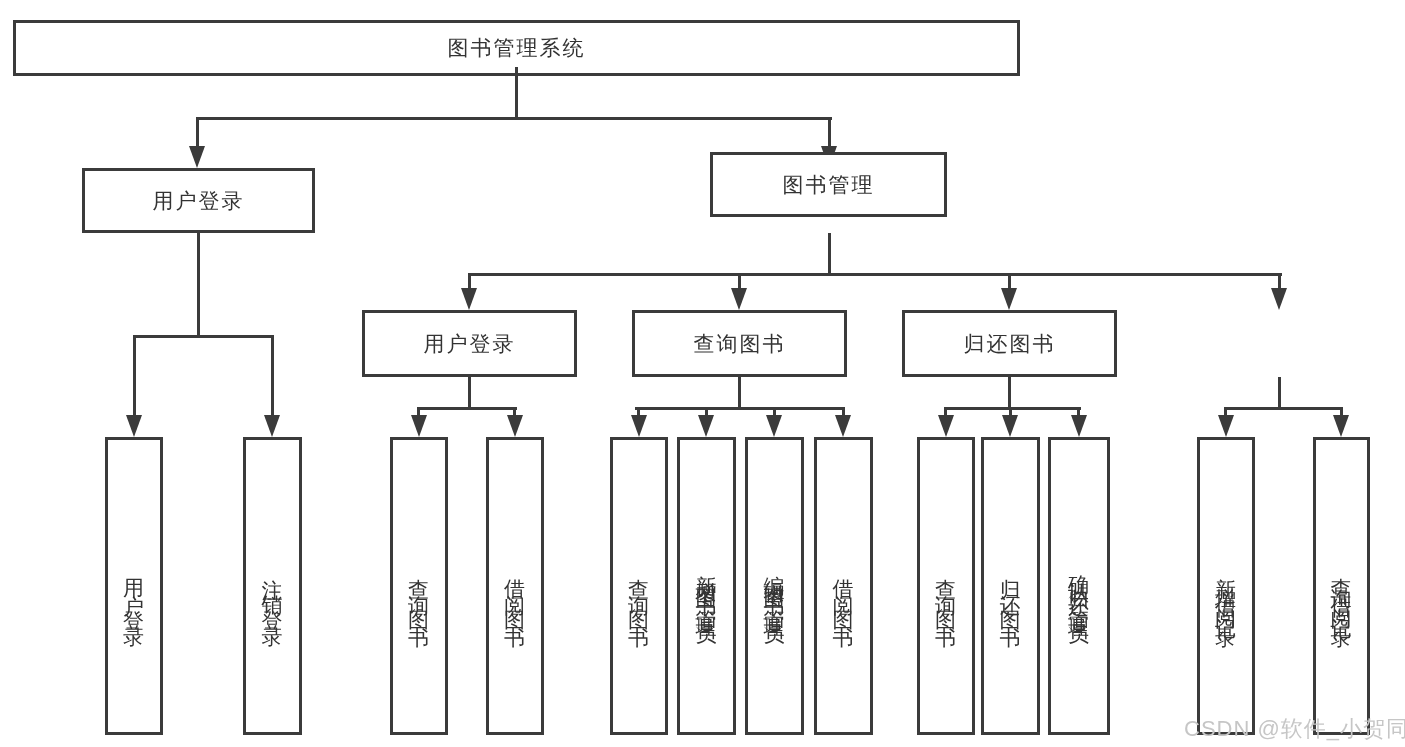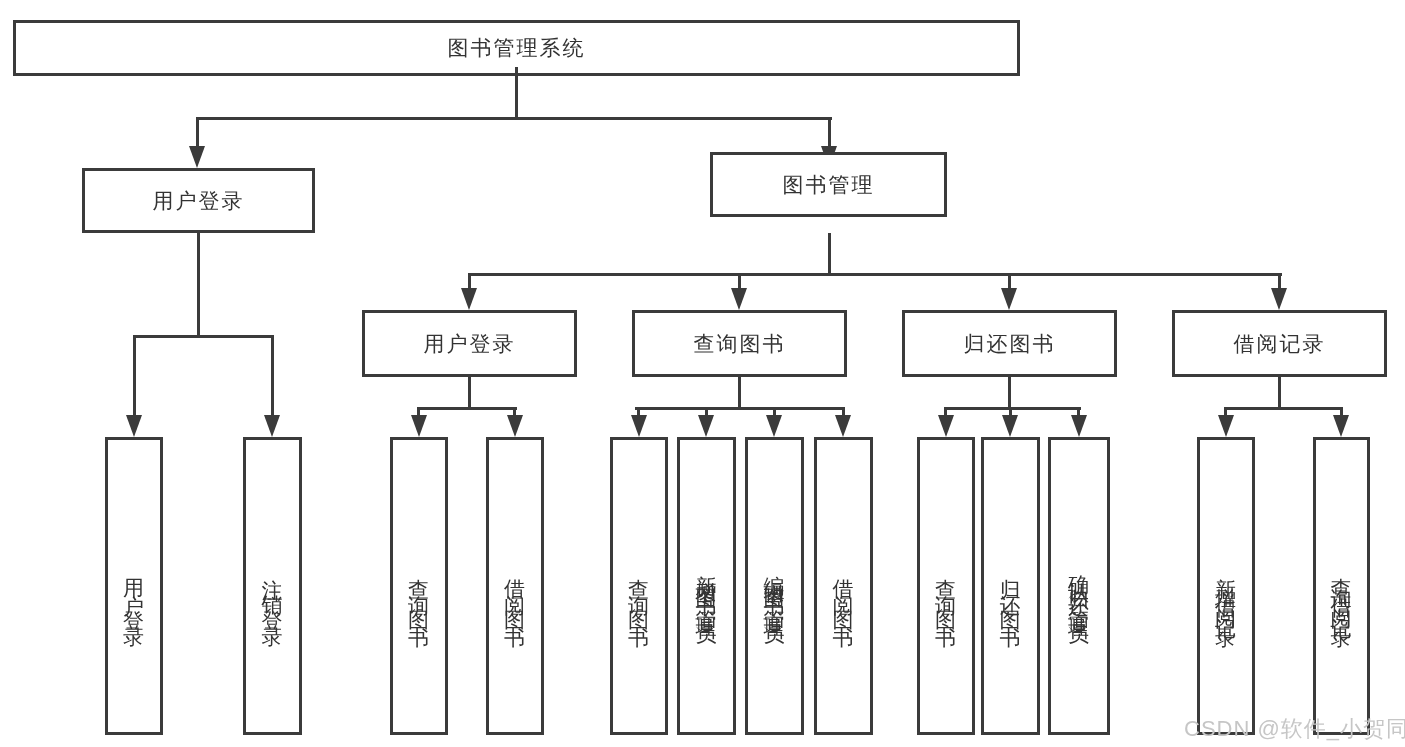--- a/index.html
+++ b/index.html
@@ -90,23 +90,20 @@
 
   <div class="box" style="left:362px;top:310px;width:215px;height:67px">
     <span>用户登录</span>
   </div>
   <div class="box" style="left:632px;top:310px;width:215px;height:67px">
     <span>查询图书</span>
   </div>
   <div class="box" style="left:902px;top:310px;width:215px;height:67px">
     <span>归还图书</span>
   </div>
-  <div class="box" style="left:1172px;top:310px;width:215px;height:67px">
-    <span>借阅记录</span>
-  </div>
 
   <div class="line v" style="left:468px;top:377px;height:32px"></div>
   <div class="line h" style="left:417px;top:407px;width:100px"></div>
   <div class="line v" style="left:417px;top:407px;height:10px"></div>
   <div class="arrow" style="left:411px;top:415px"></div>
   <div class="line v" style="left:513px;top:407px;height:10px"></div>
   <div class="arrow" style="left:507px;top:415px"></div>
 
   <div class="line v" style="left:738px;top:377px;height:32px"></div>
   <div class="line h" style="left:635px;top:407px;width:210px"></div>

